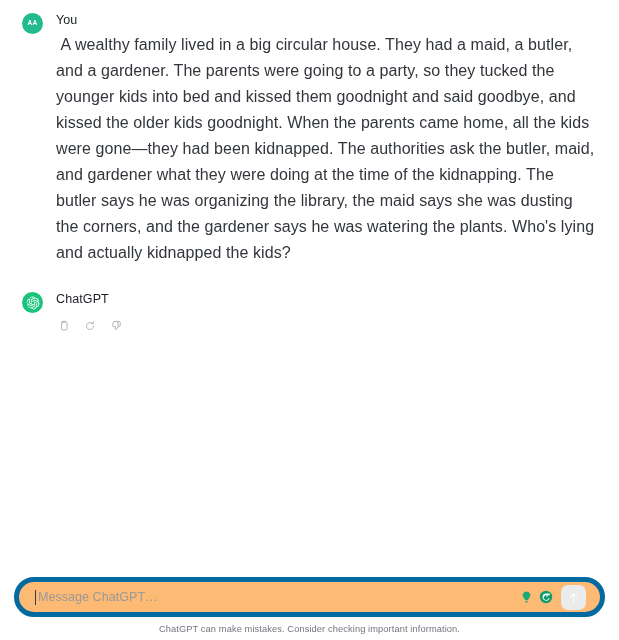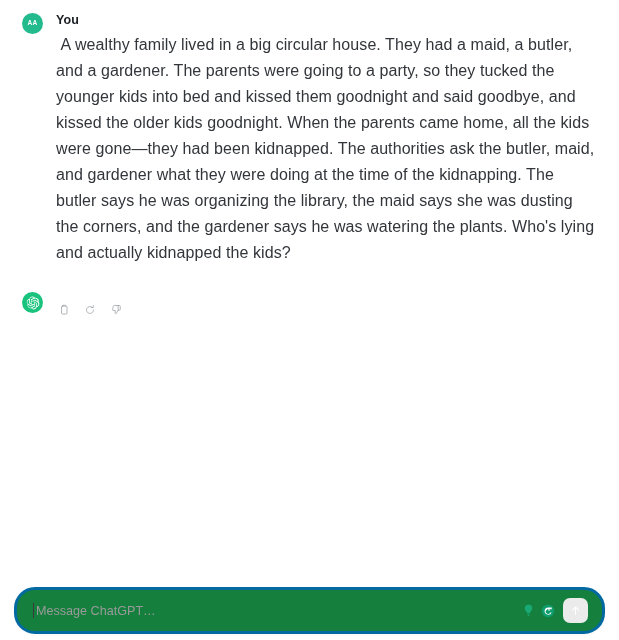--- a/index.html
+++ b/index.html
@@ -72,21 +72,21 @@
     display: block;
   }
 
   .body-col {
     flex: 1 1 auto;
     min-width: 0;
   }
 
   .role-name {
     font-size: 12.5px;
-    font-weight: 700;
+    font-weight: 400;
     color: #1b1f23;
     line-height: 1.3;
     margin-bottom: 4px;
     letter-spacing: 0.1px;
   }
 
   .message-text {
     font-size: 16px;
     line-height: 1.62;
     color: #32363b;
@@ -129,24 +129,24 @@
     position: absolute;
     left: 0;
     right: 0;
     bottom: 0;
     padding: 0 14px 6px 14px;
     background: #ffffff;
   }
 
   .composer {
     position: relative;
-    height: 47px;
-    border: 3px solid #0369a1;
+    height: 40px;
+    border: 5px solid #0369a1;
     border-radius: 21px;
-    background: #15803d;
+    background: #fdba74;
     display: flex;
     align-items: center;
     padding: 0 14px 0 16px;
     box-shadow: 0 1px 3px rgba(0,0,0,0.035);
   }
 
   .caret {
     width: 1px;
     height: 15px;
     background: #3a3a3a;
@@ -243,20 +243,21 @@
     <div class="avatar-col">
       <div class="avatar avatar-assistant">
         <span>
           <svg viewBox="0 0 24 24" aria-hidden="true">
             <path fill="#ffffff" d="M21.55 10.04a5.42 5.42 0 0 0-.47-4.45 5.49 5.49 0 0 0-5.9-2.63A5.43 5.43 0 0 0 11.08 1 5.49 5.49 0 0 0 5.85 4.8a5.43 5.43 0 0 0-3.63 2.63 5.49 5.49 0 0 0 .68 6.43 5.42 5.42 0 0 0 .47 4.45 5.49 5.49 0 0 0 5.9 2.63A5.42 5.42 0 0 0 12.92 23a5.49 5.49 0 0 0 5.23-3.8 5.43 5.43 0 0 0 3.63-2.63 5.49 5.49 0 0 0-.23-6.53Zm-8.63 11.5a4.07 4.07 0 0 1-2.61-.95l.13-.07 4.34-2.5a.71.71 0 0 0 .36-.62v-6.1l1.83 1.06a.07.07 0 0 1 .04.05v5.06a4.09 4.09 0 0 1-4.09 4.07Zm-8.78-3.75a4.06 4.06 0 0 1-.49-2.73l.13.08 4.34 2.5a.71.71 0 0 0 .71 0l5.3-3.05v2.11a.07.07 0 0 1-.03.06l-4.39 2.53a4.09 4.09 0 0 1-5.57-1.5Zm-1.14-9.45a4.07 4.07 0 0 1 2.13-1.79v5.15a.7.7 0 0 0 .35.61l5.28 3.05-1.83 1.05a.07.07 0 0 1-.06 0L4.5 13.86a4.09 4.09 0 0 1-1.5-5.52Zm15.07 3.5-5.3-3.07 1.83-1.05a.07.07 0 0 1 .07 0l4.39 2.53a4.08 4.08 0 0 1-.62 7.36v-5.15a.71.71 0 0 0-.37-.62Zm1.82-2.74-.13-.08-4.33-2.52a.71.71 0 0 0-.72 0L9.42 9.56V7.45a.07.07 0 0 1 .03-.06l4.39-2.53a4.08 4.08 0 0 1 6.06 4.23ZM8.42 12.47 6.59 11.4a.07.07 0 0 1-.04-.05V6.3a4.08 4.08 0 0 1 6.7-3.13l-.13.07-4.34 2.5a.71.71 0 0 0-.36.62v6.1Zm1-2.14 2.36-1.36 2.37 1.36v2.73l-2.36 1.36-2.37-1.36v-2.73Z"></path>
           </svg>
         </span>
       </div>
     </div>
     <div class="body-col">
+      <div class="role-name">ChatGPT</div>
 
       <div class="actions">
         <button class="action-btn">
           <span>
             <svg viewBox="0 0 24 24" aria-hidden="true">
               <rect x="7" y="4" width="11" height="16" rx="2"></rect>
               <path d="M10 4V3.2a.7.7 0 0 1 .7-.7h3.6a.7.7 0 0 1 .7.7V4"></path>
             </svg>
           </span>
         </button>
@@ -306,13 +307,14 @@
     <button class="send-button">
       <span>
         <svg viewBox="0 0 24 24" aria-hidden="true">
           <path d="M12 19V5.8"></path>
           <path d="M6.4 11.2 12 5.6l5.6 5.6"></path>
         </svg>
       </span>
     </button>
   </div>
 
+  <div class="disclaimer">ChatGPT can make mistakes. Consider checking important information.</div>
 </div>
 
 </body></html>

